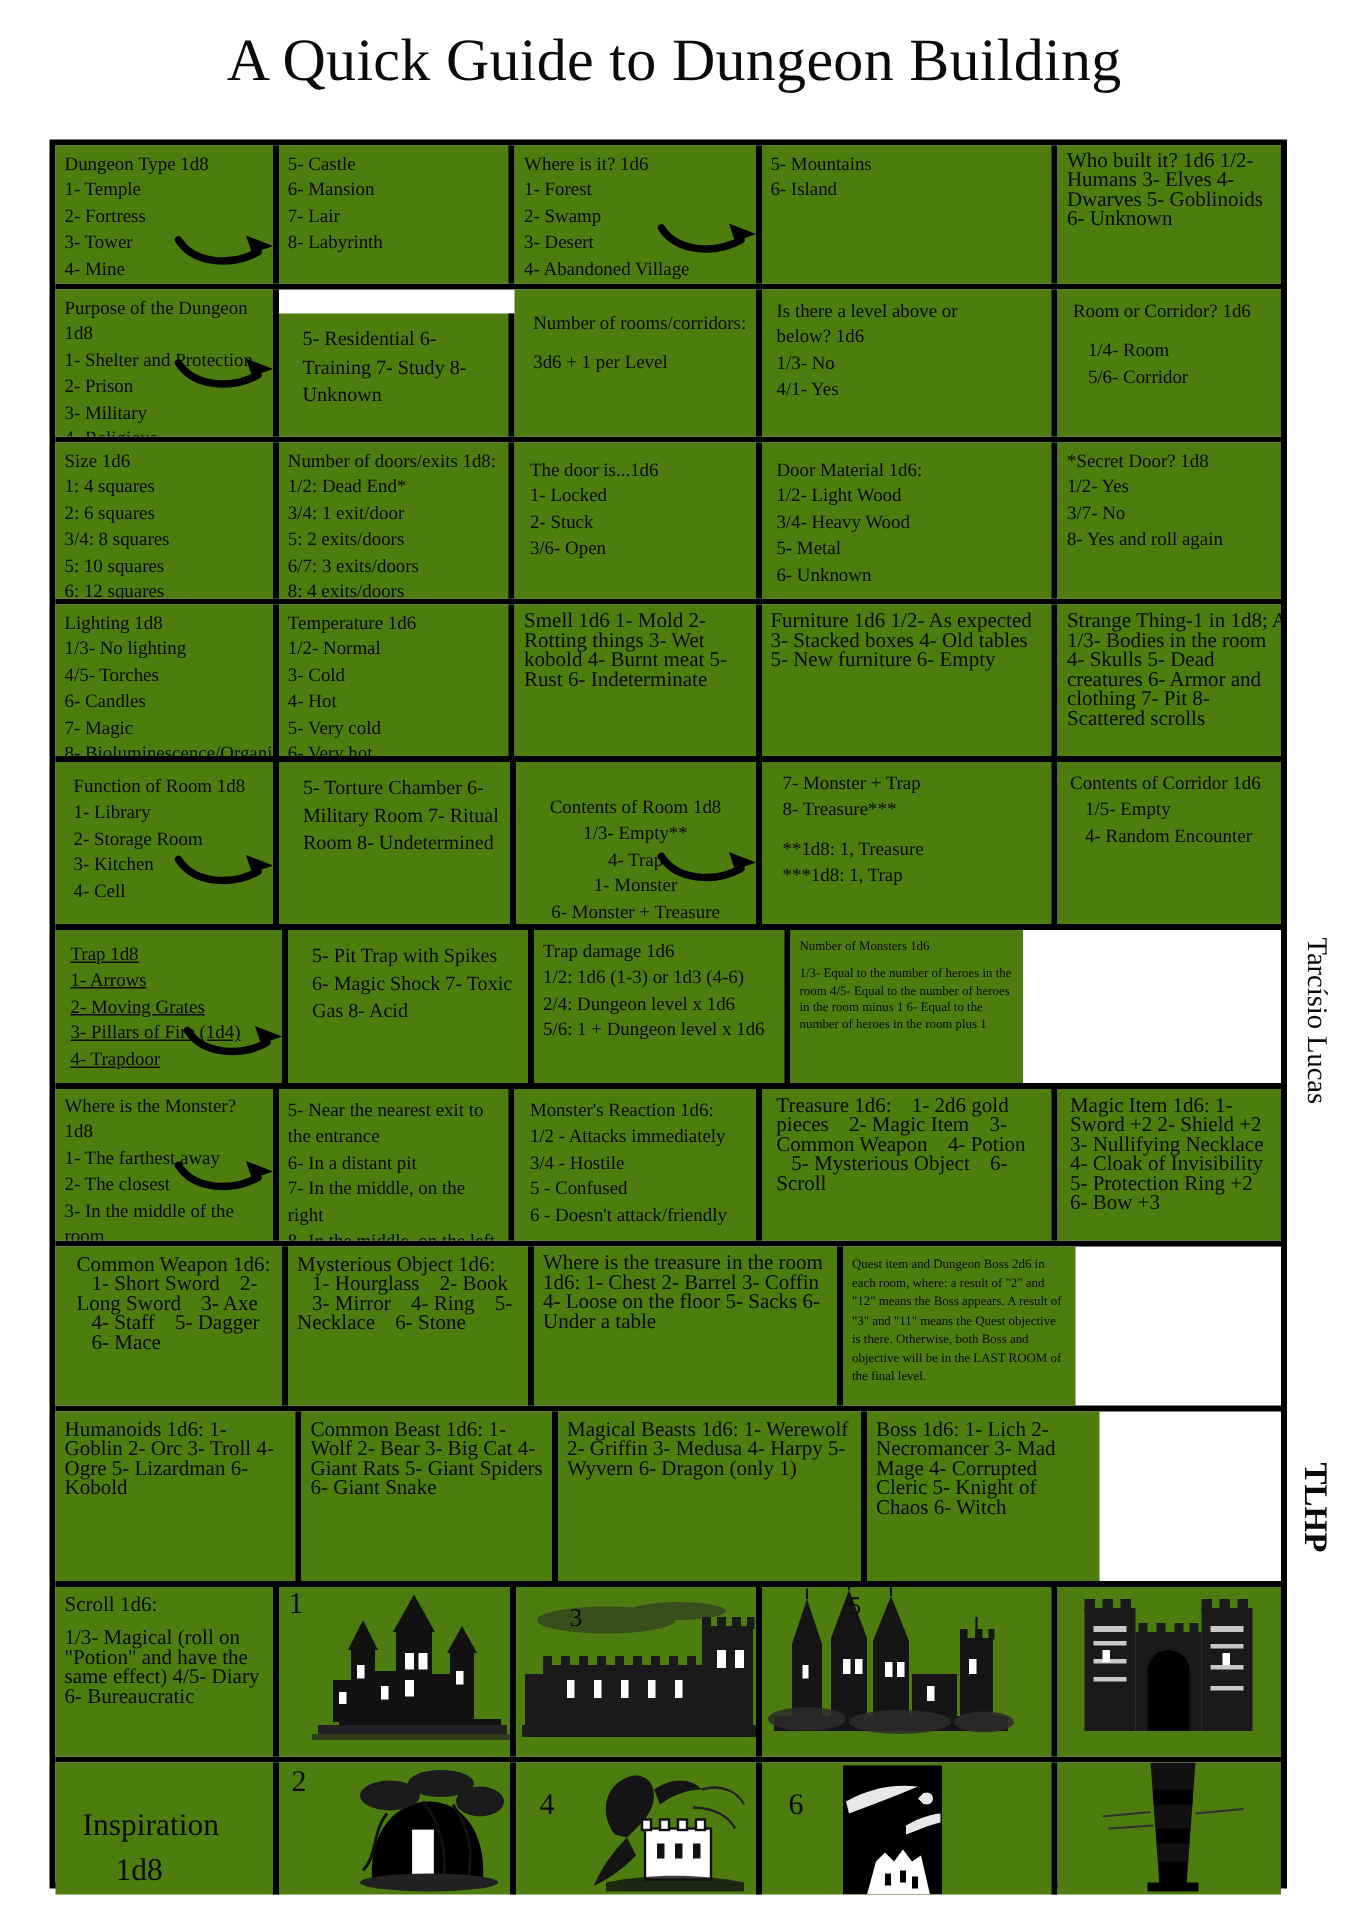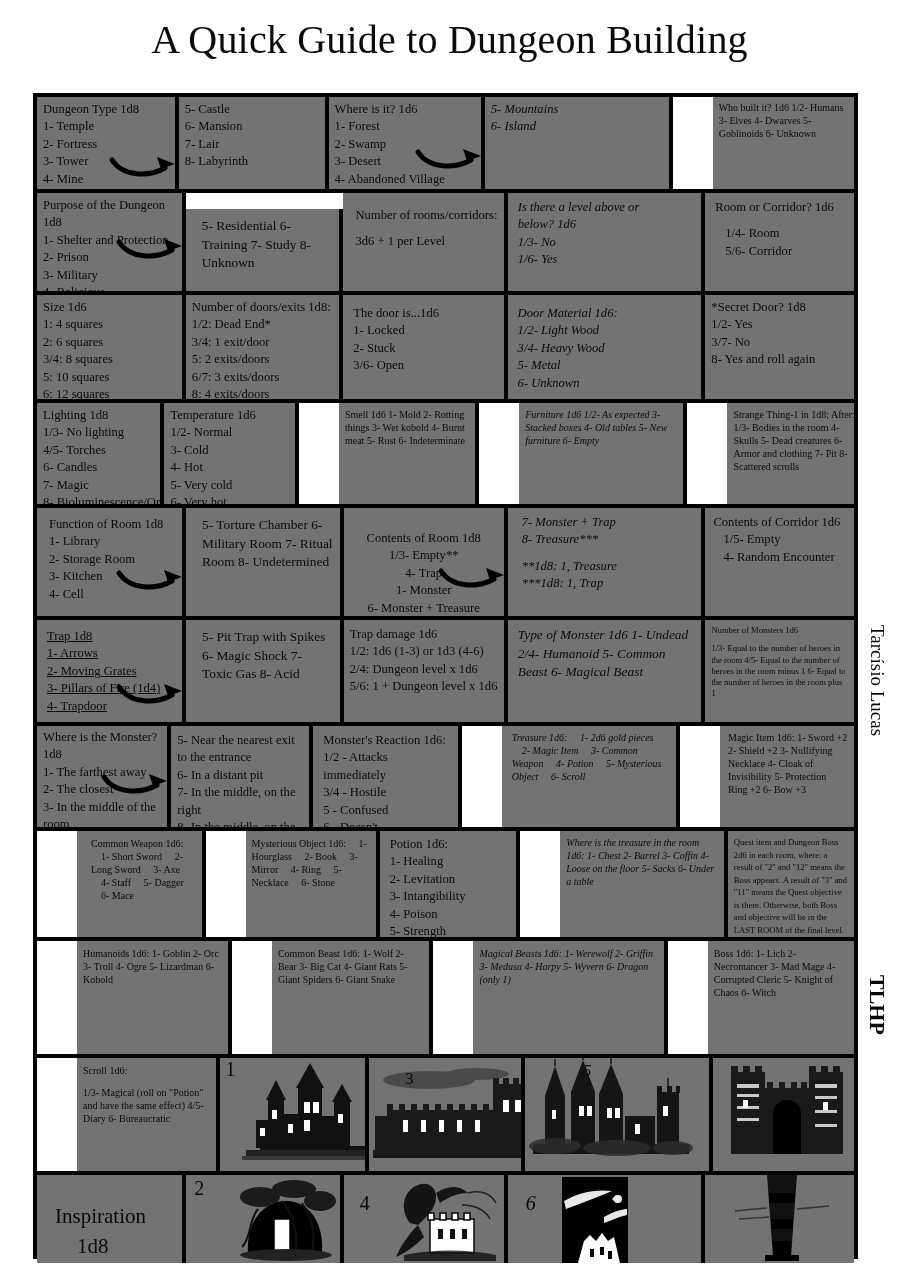--- a/index.html
+++ b/index.html
@@ -14,27 +14,27 @@
     white-space:nowrap;
   }
   #grid{
     position:absolute;left:33px;top:93px;width:825px;height:1166px;
     border:4px solid #000;box-sizing:border-box;background:#fff;
   }
   .row{display:flex;width:100%;box-sizing:border-box;border-bottom:4px solid #000;}
   .row:last-child{border-bottom:none;}
   .cell{
     box-sizing:border-box;border-right:4px solid #000;padding:4px 6px 3px 6px;
-    position:relative;overflow:hidden;background:#737373;
+    position:relative;overflow:hidden;background:#4d7c0f;
   }
   .cell:last-child{border-right:none;}
-  .c1{width:155px;} .c2{width:164px;} .c3{width:171px;} .c4{width:206px;font-style:italic;} .c5{width:155px;}
+  .c1{width:155px;} .c2{width:164px;} .c3{width:171px;} .c4{width:206px;} .c5{width:155px;}
   .t{font-size:12.6px;line-height:17.4px;}
   .t .li{display:block;}
-  .sm{font-size:10px;line-height:13px;margin-left:40px;}
+  .sm{font-size:14px;line-height:13px;}
   .xs{font-size:8.6px;line-height:11.3px;}
   .md{font-size:13.4px;line-height:18.6px;}
   .indent{padding-left:10px;}
   .gap{display:block;height:9px;}
   .arrow{position:absolute;pointer-events:none;}
   .arrow svg{display:block;}
   .imgcell{padding:0;position:relative;}
   .imgnum{position:absolute;font-size:17px;line-height:17px;z-index:3;}
   .imgnum.big{font-size:20px;}
   .art{position:absolute;inset:0;overflow:hidden;}
@@ -127,21 +127,21 @@
     </div>
     <div class="cell c3 t" style="padding-left:12px;padding-top:14px;">
       <span class="li">Number of rooms/corridors:</span>
       <span class="gap"></span>
       <span class="li">3d6 + 1 per Level</span>
     </div>
     <div class="cell c4 t" style="padding-left:10px;padding-top:6px;">
       <span class="li">Is there a level above or</span>
       <span class="li">below? 1d6</span>
       <span class="li">1/3- No</span>
-      <span class="li">1/6- Yes</span>
+      <span class="li">4/1- Yes</span>
     </div>
     <div class="cell c5 t" style="padding-left:10px;padding-top:6px;">
       <span class="li">Room or Corridor? 1d6</span>
       <span class="gap"></span>
       <span class="li indent">1/4- Room</span>
       <span class="li indent">5/6- Corridor</span>
     </div>
   </div>
 
   <div class="row" style="height:108px">
@@ -293,27 +293,20 @@
       <span class="li">6- Magic Shock</span>
       <span class="li">7- Toxic Gas</span>
       <span class="li">8- Acid</span>
     </div>
     <div class="cell c3 t" style="padding-top:6px;">
       <span class="li">Trap damage 1d6</span>
       <span class="li">1/2: 1d6 (1-3) or 1d3 (4-6)</span>
       <span class="li">2/4: Dungeon level x 1d6</span>
       <span class="li">5/6: 1 + Dungeon level x 1d6</span>
     </div>
-    <div class="cell c4 md" style="padding-left:10px;padding-top:6px;">
-      <span class="li">Type of Monster 1d6</span>
-      <span class="li">1- Undead</span>
-      <span class="li">2/4- Humanoid</span>
-      <span class="li">5- Common Beast</span>
-      <span class="li">6- Magical Beast</span>
-    </div>
     <div class="cell c5 xs" style="padding-top:5px;">
       <span class="li">Number of Monsters 1d6</span>
       <span class="gap" style="height:7px"></span>
       <span class="li">1/3- Equal to the number of heroes in the room</span>
       <span class="li">4/5- Equal to the number of heroes in the room minus 1</span>
       <span class="li">6- Equal to the number of heroes in the room plus 1</span>
     </div>
   </div>
 
   <div class="row" style="height:105px">
@@ -374,29 +367,20 @@
       <span class="li indent">6- Mace</span>
     </div>
     <div class="cell c2 sm" style="padding-top:6px;">
       <span class="li">Mysterious Object 1d6:</span>
       <span class="li indent">1- Hourglass</span>
       <span class="li indent">2- Book</span>
       <span class="li indent">3- Mirror</span>
       <span class="li indent">4- Ring</span>
       <span class="li indent">5- Necklace</span>
       <span class="li indent">6- Stone</span>
-    </div>
-    <div class="cell c3 t" style="padding-left:10px;padding-top:5px;">
-      <span class="li">Potion 1d6:</span>
-      <span class="li">1- Healing</span>
-      <span class="li">2- Levitation</span>
-      <span class="li">3- Intangibility</span>
-      <span class="li">4- Poison</span>
-      <span class="li">5- Strength</span>
-
     </div>
     <div class="cell c4 sm" style="padding-top:5px;">
       <span class="li">Where is the treasure in the room 1d6:</span>
       <span class="li">1- Chest</span>
       <span class="li">2- Barrel</span>
       <span class="li">3- Coffin</span>
       <span class="li">4- Loose on the floor</span>
       <span class="li">5- Sacks</span>
       <span class="li">6- Under a table</span>
     </div>

